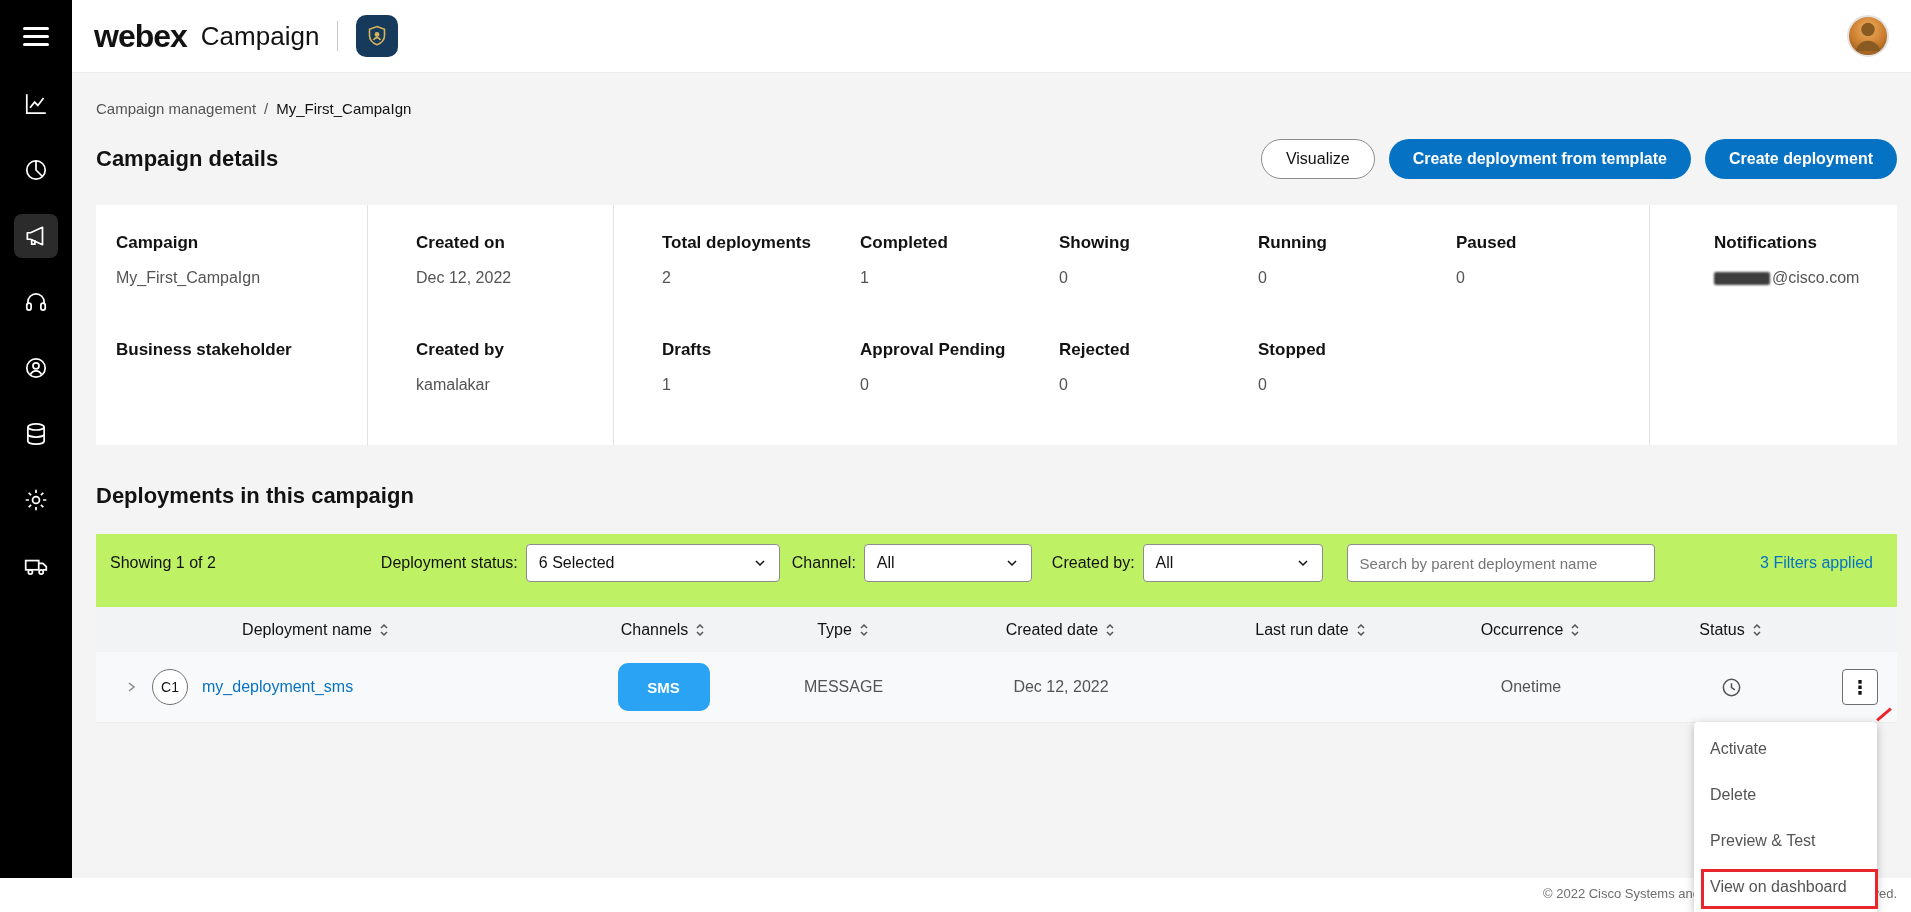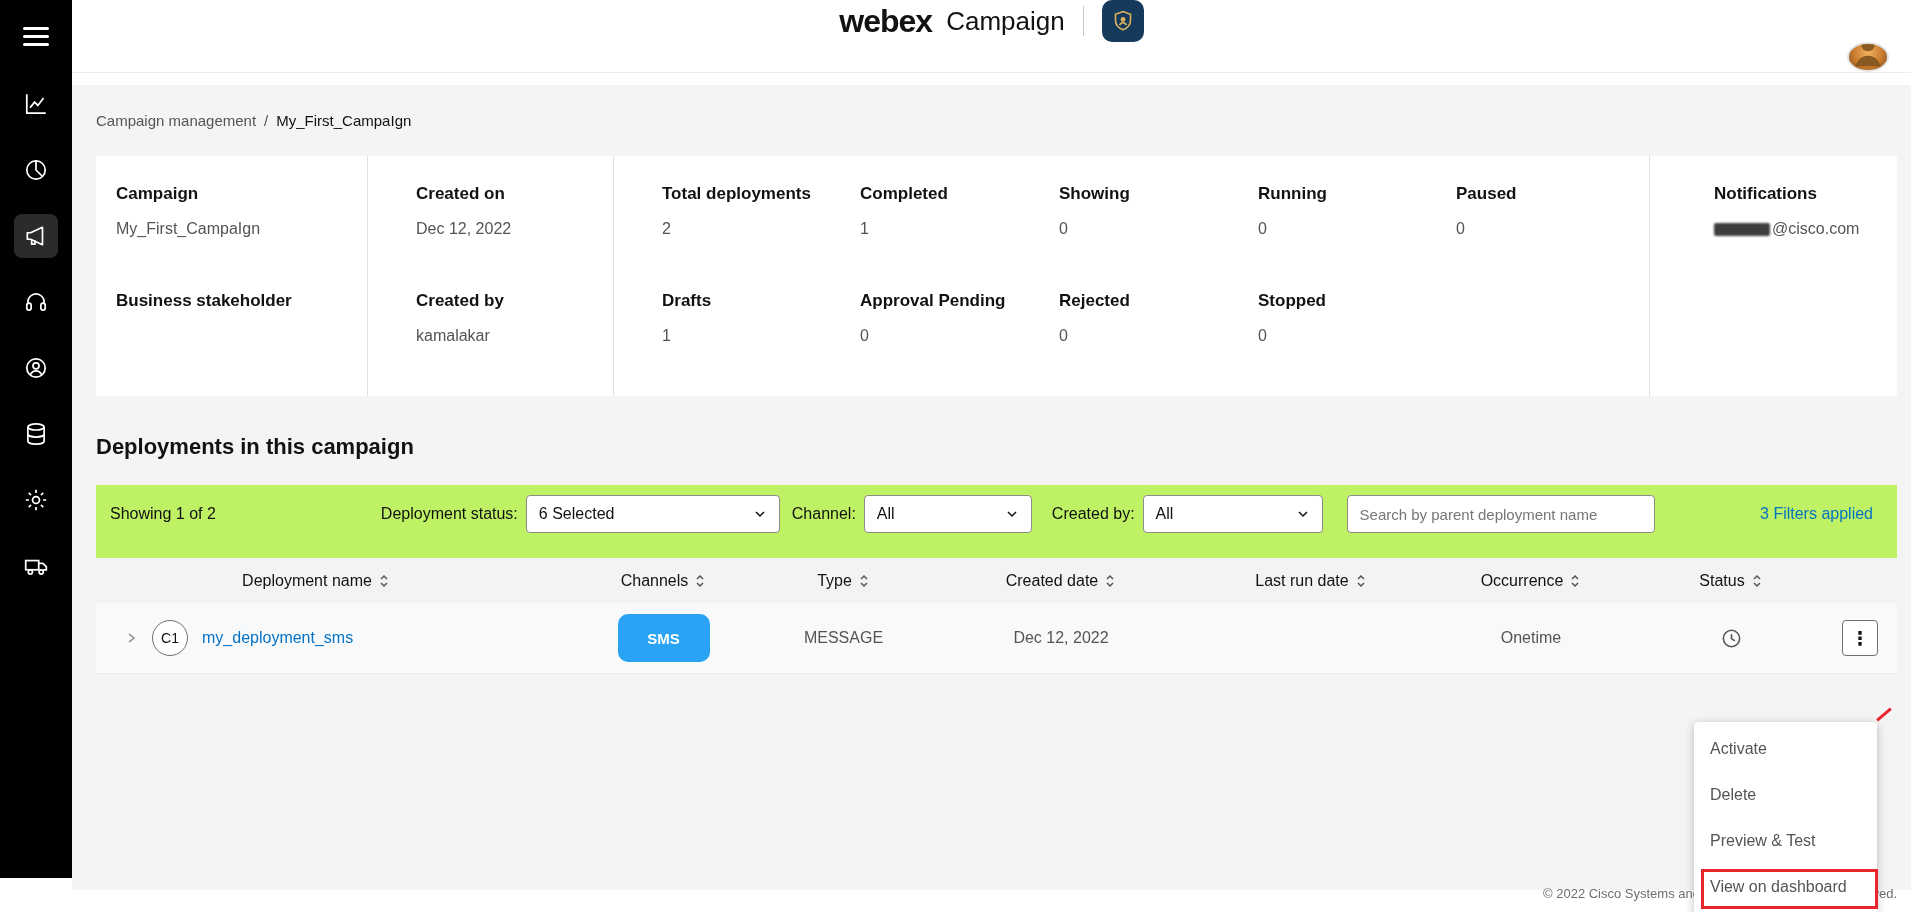--- a/index.html
+++ b/index.html
@@ -8,30 +8,30 @@
   
   .sidebar{position:absolute;left:0;top:0;width:72px;height:878px;background:#000;z-index:30;display:flex;flex-direction:column;align-items:center;}
   .hamburger{width:72px;height:73px;display:flex;flex-direction:column;justify-content:center;align-items:center;gap:5px;cursor:pointer;}
   .hamburger span{display:block;width:26px;height:3px;background:#fff;border-radius:2px;}
   .nav{display:flex;flex-direction:column;align-items:center;padding-top:9px;gap:22px;}
   .nav-item{width:44px;height:44px;display:flex;align-items:center;justify-content:center;border-radius:8px;cursor:pointer;}
   .nav-item.selected{background:#2b2b2b;}
   .nav-item svg{display:block;}
 
   
-  .topbar{position:absolute;left:72px;top:0;right:0;height:73px;background:#fff;display:flex;align-items:center;padding:0 22px;border-bottom:1px solid #ededed;z-index:25;flex-direction:column;}
+  .topbar{position:absolute;left:72px;top:0;right:0;height:73px;background:#fff;display:flex;align-items:center;padding:0 22px;border-bottom:1px solid #ededed;z-index:25;}
   .brand{display:flex;align-items:center;}
   .brand-webex{font-size:32px;font-weight:700;color:#121212;letter-spacing:-1px;}
   .brand-product{font-size:26px;font-weight:400;color:#121212;margin-left:14px;}
   .brand-divider{width:1px;height:30px;background:#c9c9c9;margin:0 18px;}
   .app-tile{width:42px;height:42px;border-radius:10px;background:#153a5b;display:flex;align-items:center;justify-content:center;}
   .avatar{margin-left:auto;width:42px;height:42px;border-radius:50%;border:2px solid #e3e3e3;background:radial-gradient(circle at 50% 32%, #f2b05e 0%, #c97c2e 55%, #7c4a17 100%);display:flex;align-items:flex-end;justify-content:center;overflow:hidden;cursor:pointer;}
 
   
-  .content{position:absolute;left:72px;top:85px;width:1839px;height:805px;background:#f4f4f4;padding:27px 14px 0 24px;}
+  .content{position:absolute;left:72px;top:73px;width:1839px;height:805px;background:#f4f4f4;padding:27px 14px 0 24px;}
   .breadcrumb{font-size:15px;color:#545454;height:18px;}
   .breadcrumb .sep{margin:0 8px;color:#545454;}
   .breadcrumb .current{color:#121212;}
   .title-row{display:flex;align-items:center;margin-top:21px;height:40px;}
   .page-title{font-size:22px;font-weight:700;color:#121212;}
   .title-actions{margin-left:auto;display:flex;gap:14px;}
   .btn{height:40px;border-radius:20px;font-size:16px;display:flex;align-items:center;padding:0 24px;cursor:pointer;border:none;white-space:nowrap;}
   .btn-outline{background:#fff;border:1px solid #8c8c8c;color:#121212;}
   .btn-primary{background:#0672C4;color:#fff;font-weight:700;}
 
@@ -166,20 +166,28 @@
       </svg>
   </div>
 </header>
 
 <main class="content">
 
   <div class="breadcrumb">
     <span class="crumb-link">Campaign management</span><span class="sep">/</span><span class="current">My_First_CampaIgn</span>
   </div>
 
+  <div class="title-row">
+    <h1 class="page-title">Campaign details</h1>
+    <div class="title-actions">
+      <button class="btn btn-outline">Visualize</button>
+      <button class="btn btn-primary">Create deployment from template</button>
+      <button class="btn btn-primary">Create deployment</button>
+    </div>
+  </div>
 
   <section class="details-card">
     <div class="dcol first">
       <div class="field">
           <div class="field-label">Campaign</div>
           <div class="field-value">My_First_CampaIgn</div>
         </div>
       <div class="field">
           <div class="field-label">Business stakeholder</div>
           <div class="field-value"></div>

